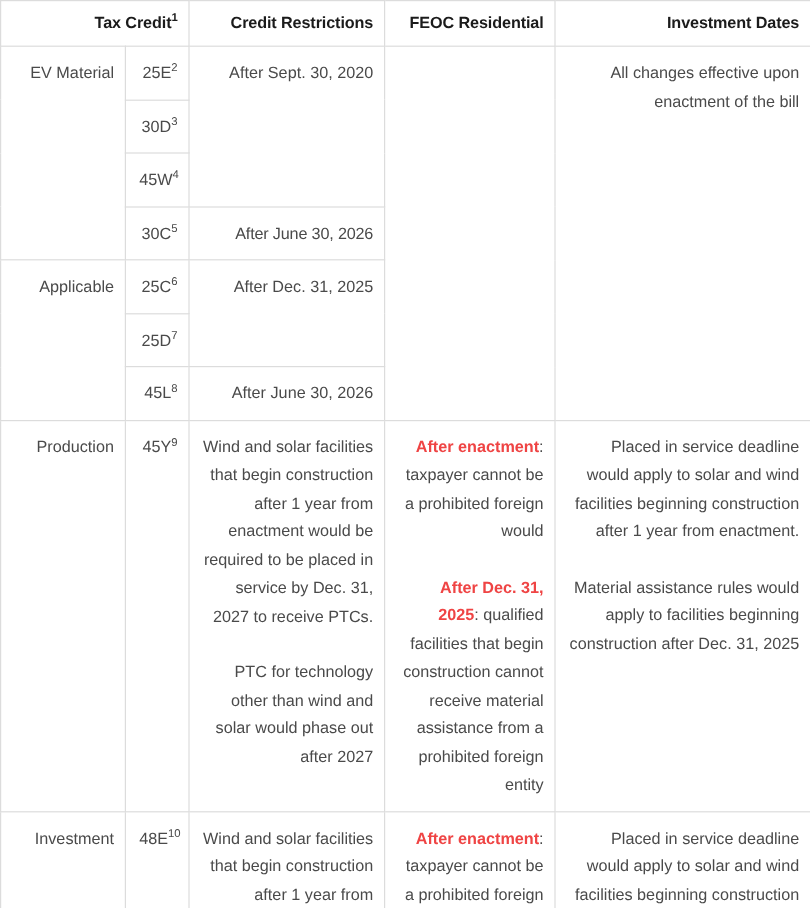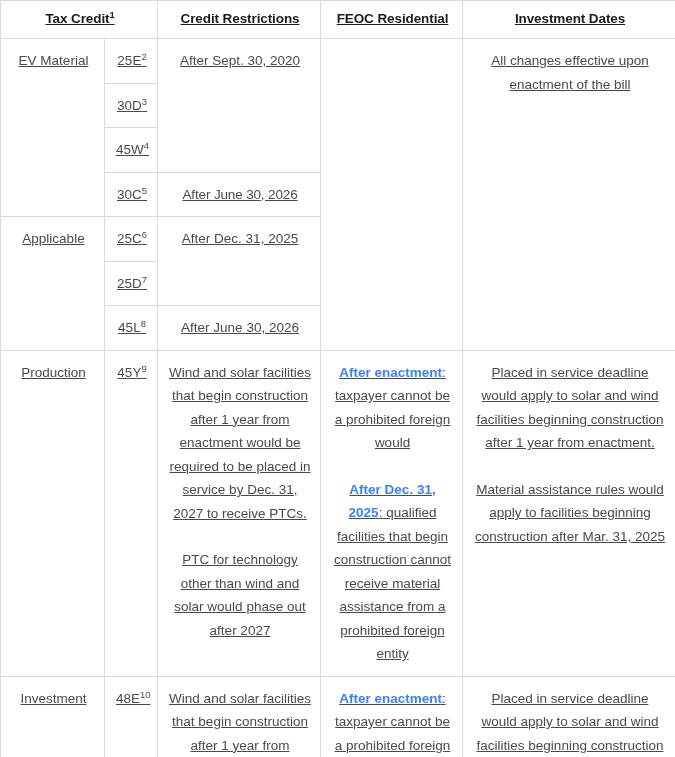--- a/index.html
+++ b/index.html
@@ -28,28 +28,27 @@
     width: 675px;
     border-collapse: collapse;
     table-layout: fixed;
     border-top: 1px solid #dcdcdc;
   }
 
   table.credit-table td,
   table.credit-table th {
     border: 1px solid #dcdcdc;
     vertical-align: top;
-    text-align: center;
+    text-align: right;
     padding: 10px 9px 10px 11px;
     font-size: 13.5px;
     line-height: 23.5px;
     font-weight: 400;
     color: #4a4a4a;
     background: #ffffff;
-    text-decoration: underline;
   }
 
   table.credit-table th {
     font-weight: 700;
     color: #1b1b1b;
     font-size: 13.5px;
     line-height: 18px;
     padding-top: 9px;
     padding-bottom: 10px;
     letter-spacing: -0.1px;
@@ -93,21 +92,21 @@
 
   p.cell-para {
     margin: 0 0 23px 0;
   }
   p.cell-para:last-child {
     margin-bottom: 0;
   }
 
   .lead {
     font-weight: 700;
-    color: #3b82f6;
+    color: #ef4444;
   }
 
   .top-pad-cell { padding-top: 11px; }
 </style>
 </head>
 <body>
 
 <div class="table-wrap">
   <table class="credit-table">
     <colgroup>
@@ -166,21 +165,21 @@
         <td class="top-pad-cell">
           <p class="cell-para">Wind and solar facilities that begin construction after 1 year from enactment would be required to be placed in service by Dec. 31, 2027 to receive PTCs.</p>
           <p class="cell-para">PTC for technology other than wind and solar would phase out after 2027</p>
         </td>
         <td class="top-pad-cell">
           <p class="cell-para"><span class="lead">After enactment</span><span>: taxpayer cannot be a prohibited foreign would</span></p>
           <p class="cell-para"><span class="lead">After Dec. 31, 2025</span><span>: qualified facilities that begin construction cannot receive material assistance from a prohibited foreign entity</span></p>
         </td>
         <td class="top-pad-cell">
           <p class="cell-para">Placed in service deadline would apply to solar and wind facilities beginning construction after 1 year from enactment.</p>
-          <p class="cell-para">Material assistance rules would apply to facilities beginning construction after Mar. 31, 2025</p>
+          <p class="cell-para">Material assistance rules would apply to facilities beginning construction after Dec. 31, 2025</p>
         </td>
       </tr>
 
       <tr>
         <td class="cat-cell top-pad-cell">Investment</td>
         <td class="code-cell top-pad-cell"><span>48E</span><sup>10</sup></td>
         <td class="top-pad-cell">
           <p class="cell-para">Wind and solar facilities that begin construction after 1 year from enactment would be required to be placed in service by Dec. 31, 2027 to receive ITCs.</p>
         </td>
         <td class="top-pad-cell">

